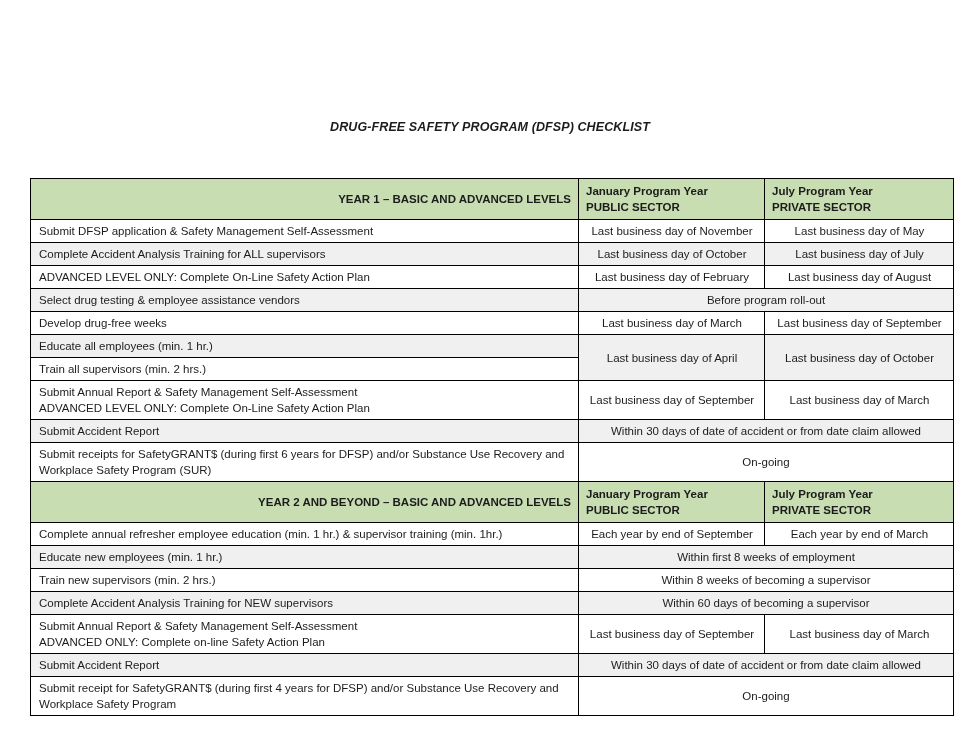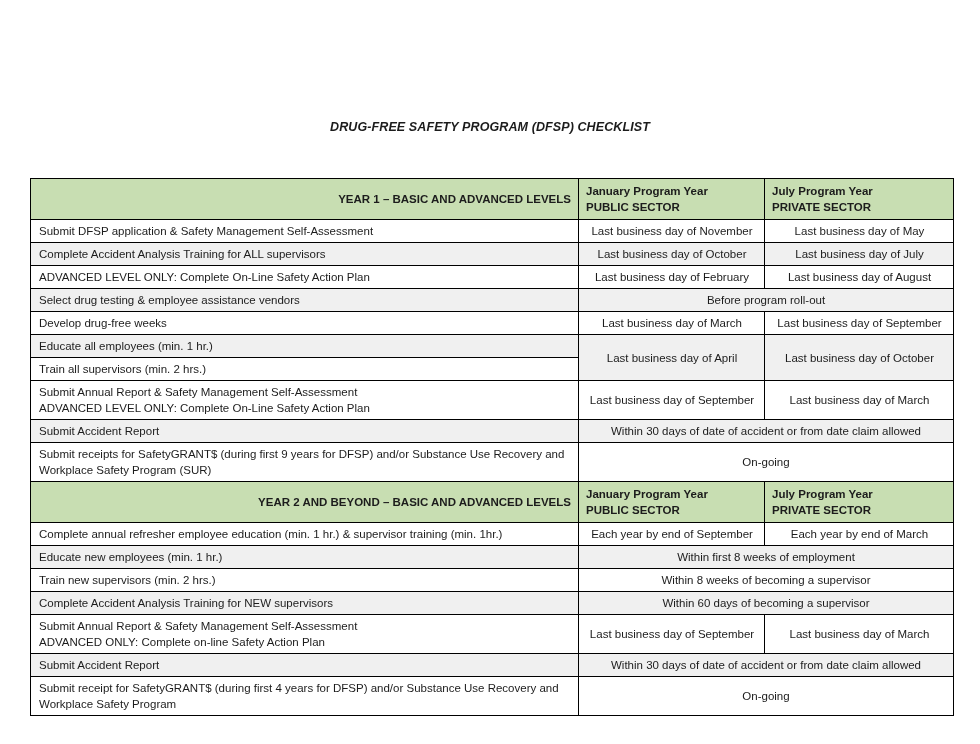--- a/index.html
+++ b/index.html
@@ -154,21 +154,21 @@
           <td class="task">Submit Annual Report &amp; Safety Management Self-Assessment
 ADVANCED LEVEL ONLY: Complete On-Line Safety Action Plan</td>
           <td class="val">Last business day of September</td>
           <td class="val">Last business day of March</td>
         </tr>
         <tr class="row">
           <td class="task shaded">Submit Accident Report</td>
           <td class="center shaded" colspan="2">Within 30 days of date of accident or from date claim allowed</td>
         </tr>
         <tr class="row">
-          <td class="task">Submit receipts for SafetyGRANT$ (during first 9 years for DFSP) and/or Substance Use Recovery and
+          <td class="task">Submit receipts for SafetyGRANT$ (during first 6 years for DFSP) and/or Substance Use Recovery and
 Workplace Safety Program (SUR)</td>
           <td class="center" colspan="2">On-going</td>
         </tr>
         <tr class="sec-header-row">
           <td class="hlabel">YEAR 2 AND BEYOND – BASIC AND ADVANCED LEVELS</td>
           <td class="hcenter">January Program Year
 PUBLIC SECTOR</td>
           <td class="hcenter">July Program Year
 PRIVATE SECTOR</td>
         </tr>

